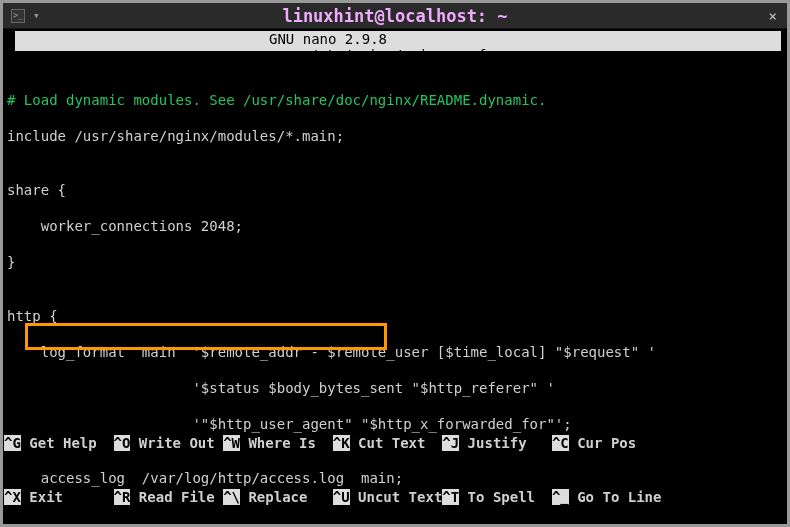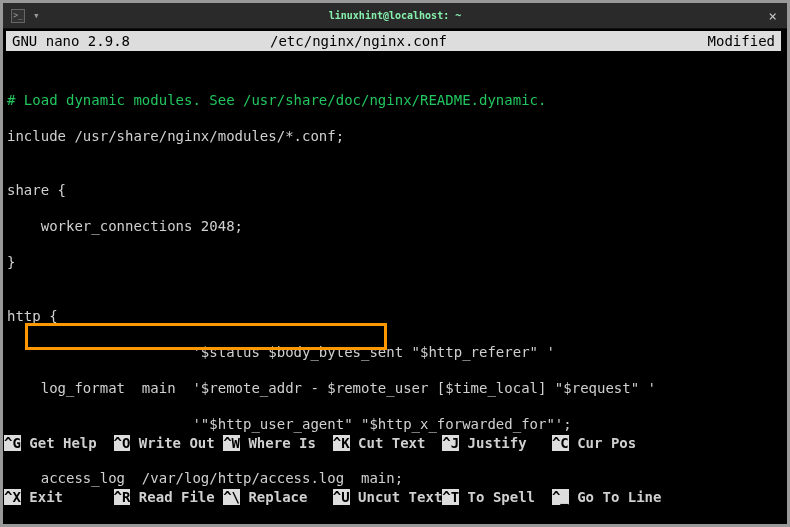--- a/index.html
+++ b/index.html
@@ -27,23 +27,23 @@
       border-bottom: 1px solid #111;
     }
     .titlebar-left {
       position: absolute;
       left: 8px;
       display: flex;
       align-items: center;
       gap: 8px;
     }
     .titlebar-title {
-      color: #86efac;
+      color: #f0abfc;
       font-weight: bold;
-      font-size: 10px;
+      font-size: 17px;
     }
     .titlebar-close {
       position: absolute;
       right: 10px;
       color: #ccc;
       font-size: 14px;
       cursor: pointer;
     }
     .term-icon {
       width: 14px;
@@ -62,21 +62,22 @@
       letter-spacing: 1px;
     }
     .nano-header {
       background: #ddd;
       color: #000;
       height: 20px;
       display: flex;
       align-items: center;
       padding: 0 6px;
       font-weight: normal;
-      margin: 2px 6px 0 3px;
+      margin: 2px 6px 0 12px;
+      flex-direction: column;
     }
     .nano-header-left {
       flex: 0 0 auto;
       padding-right: 140px;
     }
     .nano-header-center {
       flex: 1;
       text-align: left;
     }
     .nano-header-right {
@@ -135,29 +136,29 @@
 
 <div class="nano-header">
   <span class="nano-header-left">  GNU nano 2.9.8</span>
   <span class="nano-header-center">/etc/nginx/nginx.conf</span>
   <span class="nano-header-right">Modified  </span>
 </div>
 
 <div class="editor">
 <div>
 </div><div class="comment"># Load dynamic modules. See /usr/share/doc/nginx/README.dynamic.</div>
-<div>include /usr/share/nginx/modules/*.conf;</div>
+<div>include /usr/share/nginx/modules/*.main;</div>
 <div></div>
 <div>share {</div>
 <div>    worker_connections 2048;</div>
 <div>}</div>
 <div></div>
 <div>http {</div>
+<div>    log_format  main  '$remote_addr - $remote_user [$time_local] "$request" '</div>
 <div>                      '$status $body_bytes_sent "$http_referer" '</div>
-<div>    log_format  main  '$remote_addr - $remote_user [$time_local] "$request" '</div>
 <div>                      '"$http_user_agent" "$http_x_forwarded_for"';</div>
 <div></div>
 <div>    access_log  /var/log/http/access.log  main;</div>
 <div></div>
 <div>    include /etc/nginx/sites-enabled/*;</div>
 <div></div>
 
 <div></div>
 
 

